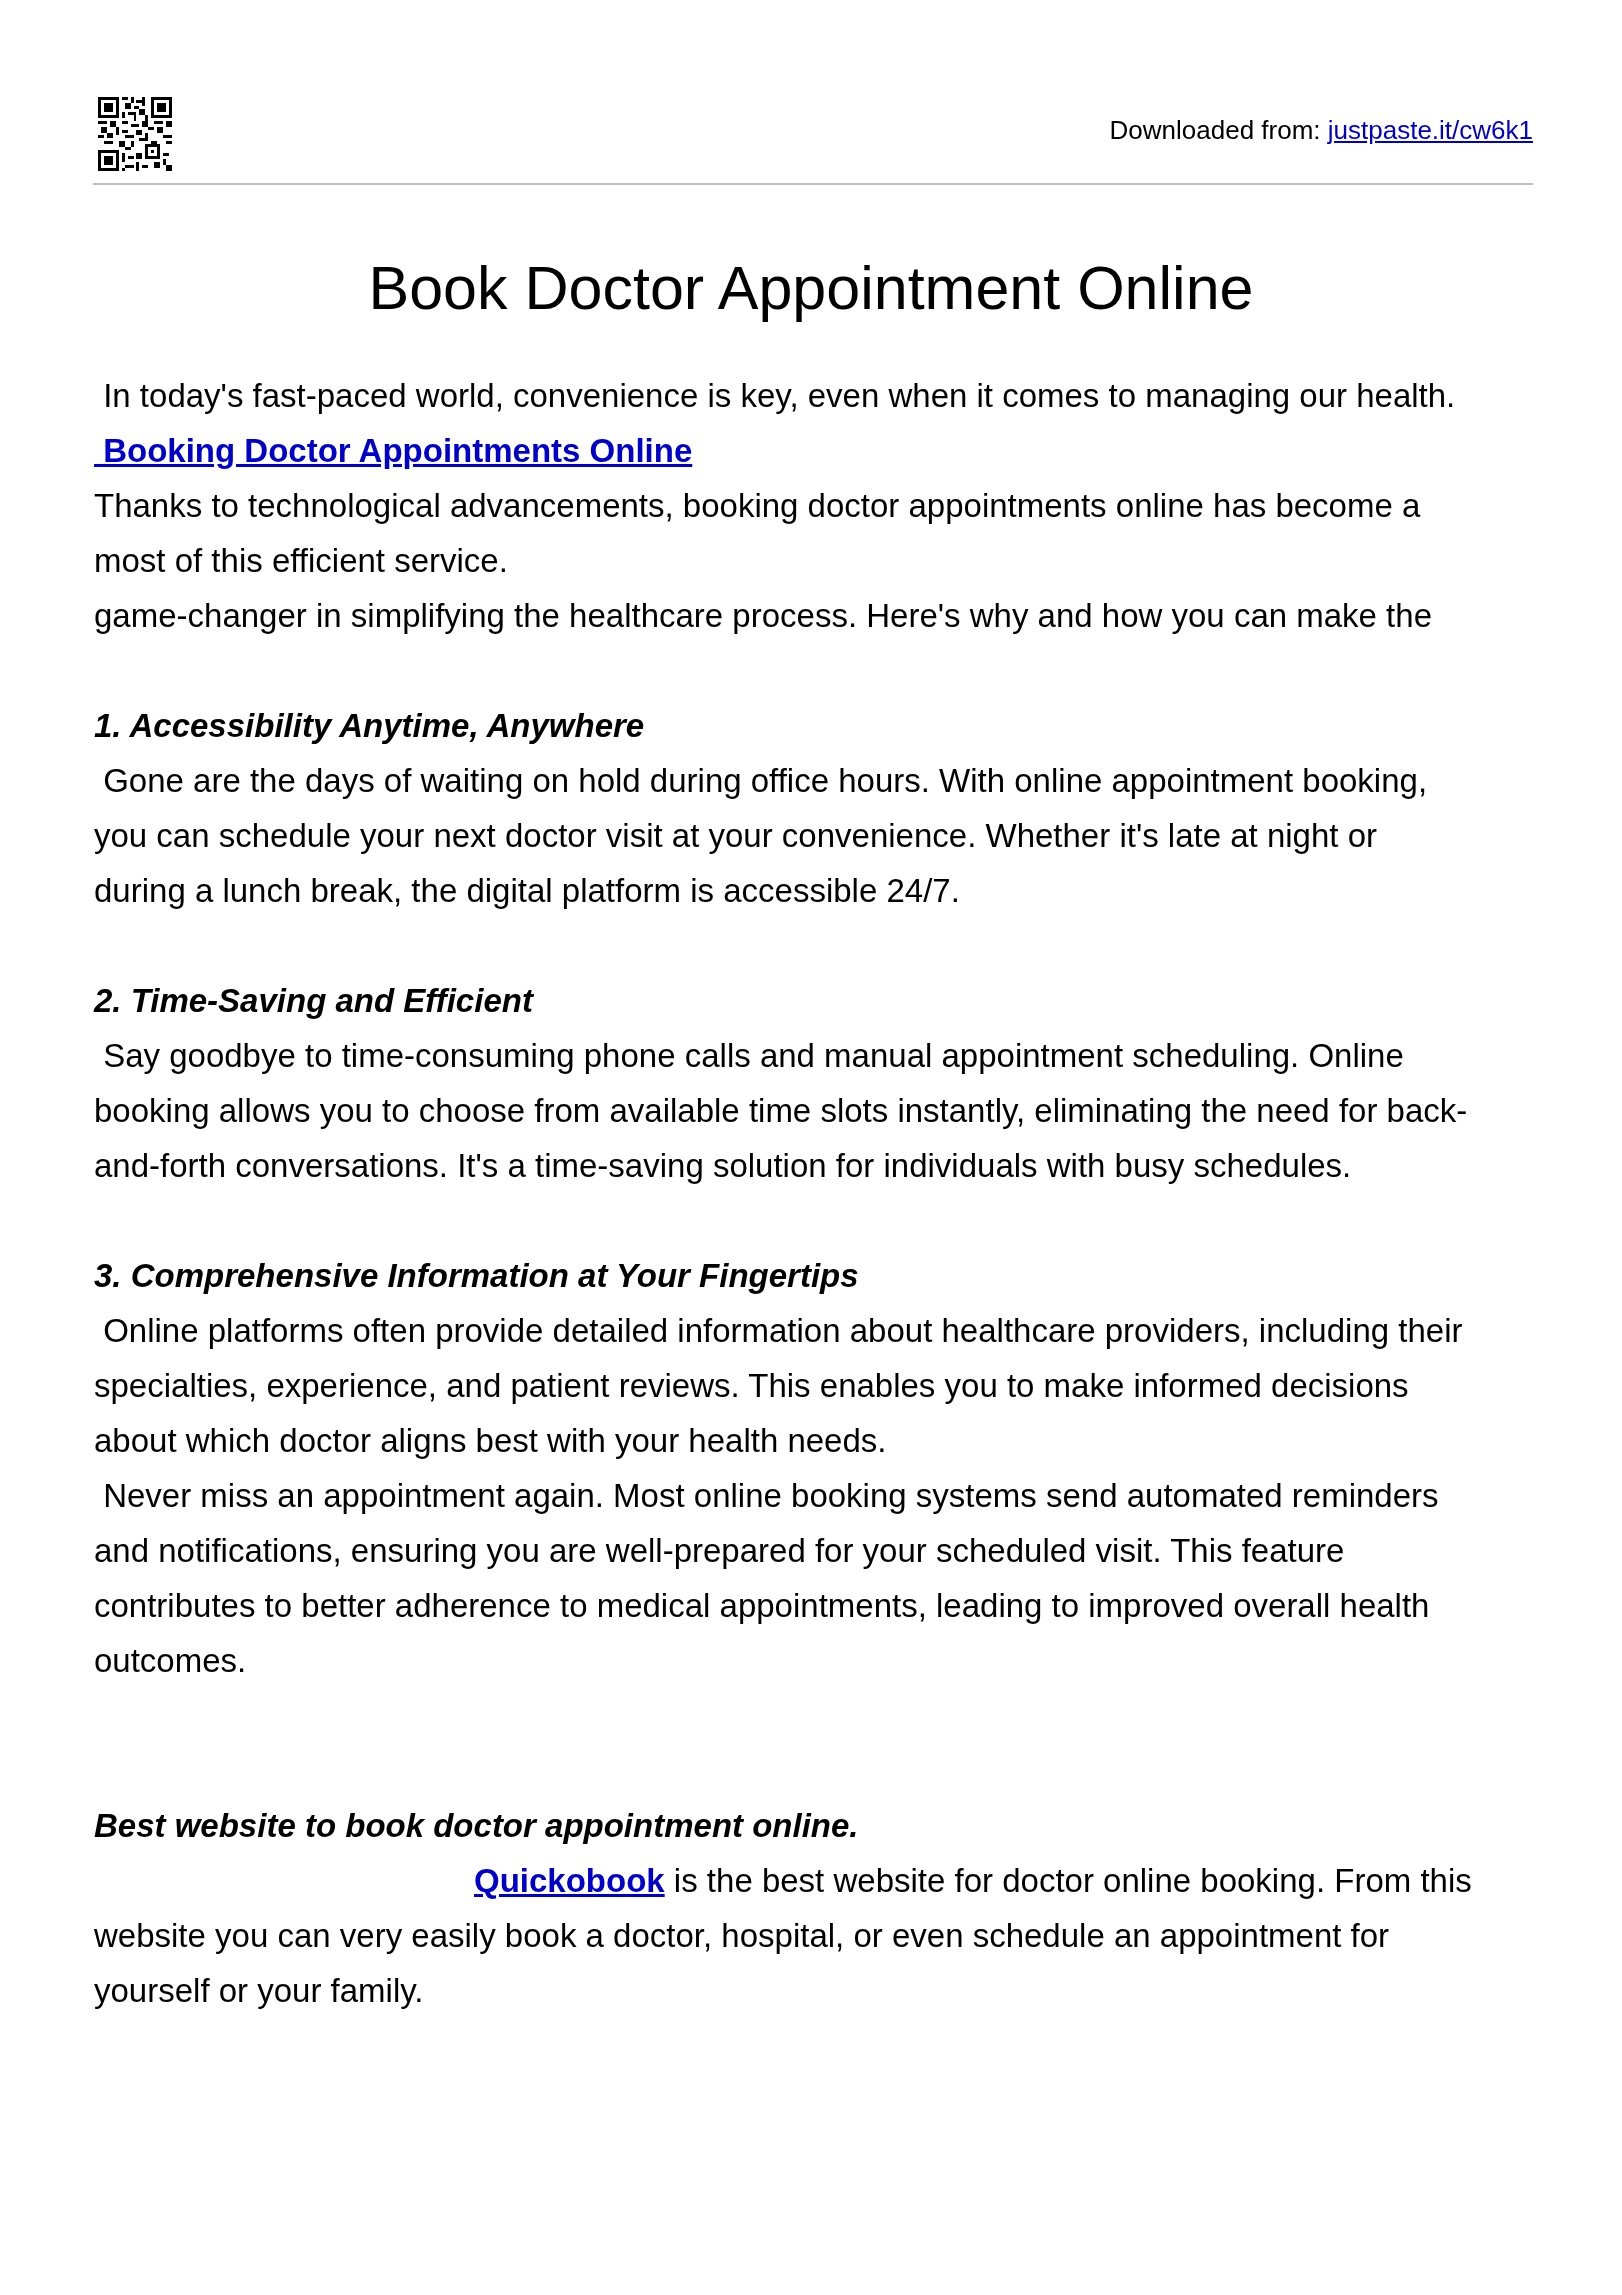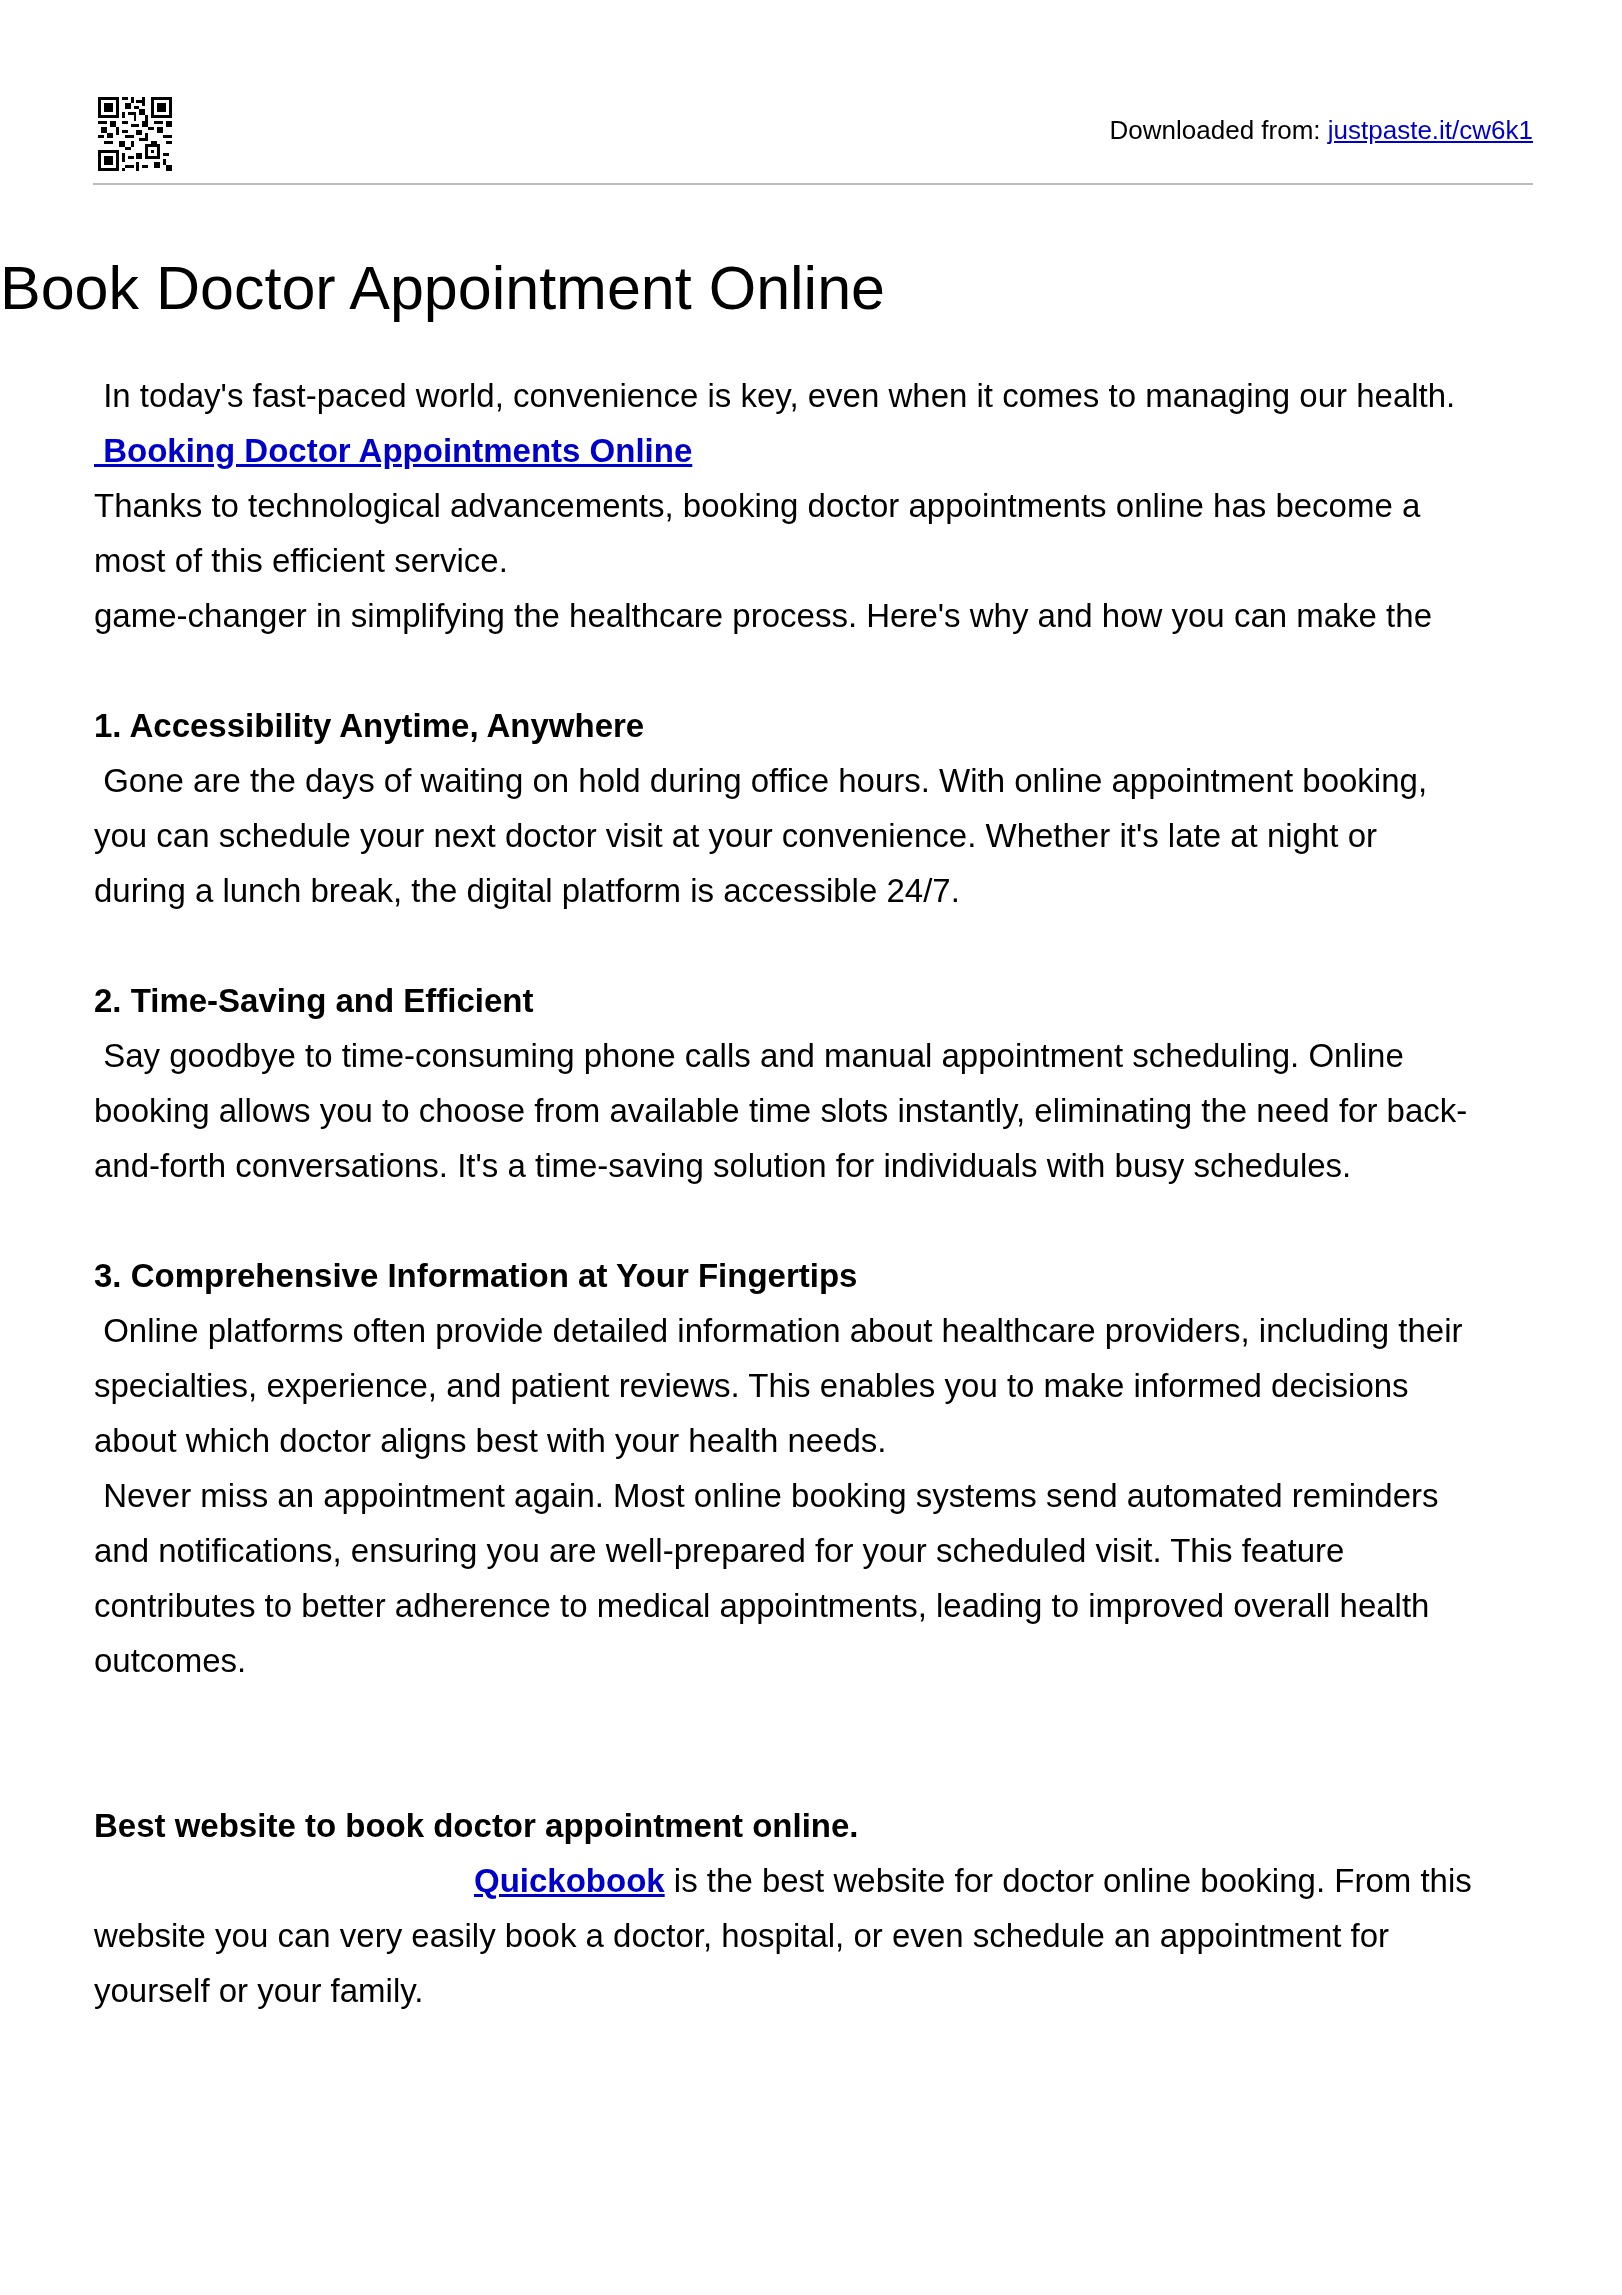--- a/index.html
+++ b/index.html
@@ -49,40 +49,41 @@
       top: 183px;
       width: 1440px;
       height: 2.3px;
       background: #bdbdbd;
     }
     .title {
       position: absolute;
       left: 0;
       width: 1622px;
       top: 251px;
+      text-align: center;
       font-size: 61px;
       line-height: 74px;
       font-weight: normal;
       margin: 0;
     }
     .content {
       position: absolute;
       left: 94px;
       top: 368px;
       width: 1442px;
       font-size: 33px;
       line-height: 55px;
     }
     .line {
       display: block;
       white-space: pre;
       height: 55px;
     }
     .blank { display: block; height: 55px; }
-    .bold { font-weight: bold; }
+    .bold { font-weight: bold; font-style: italic; }
     .link {
       color: #0000cc;
       font-weight: bold;
       text-decoration: underline;
     }
     .indent { padding-left: 380px; }
   </style>
 </head>
 <body>
 

